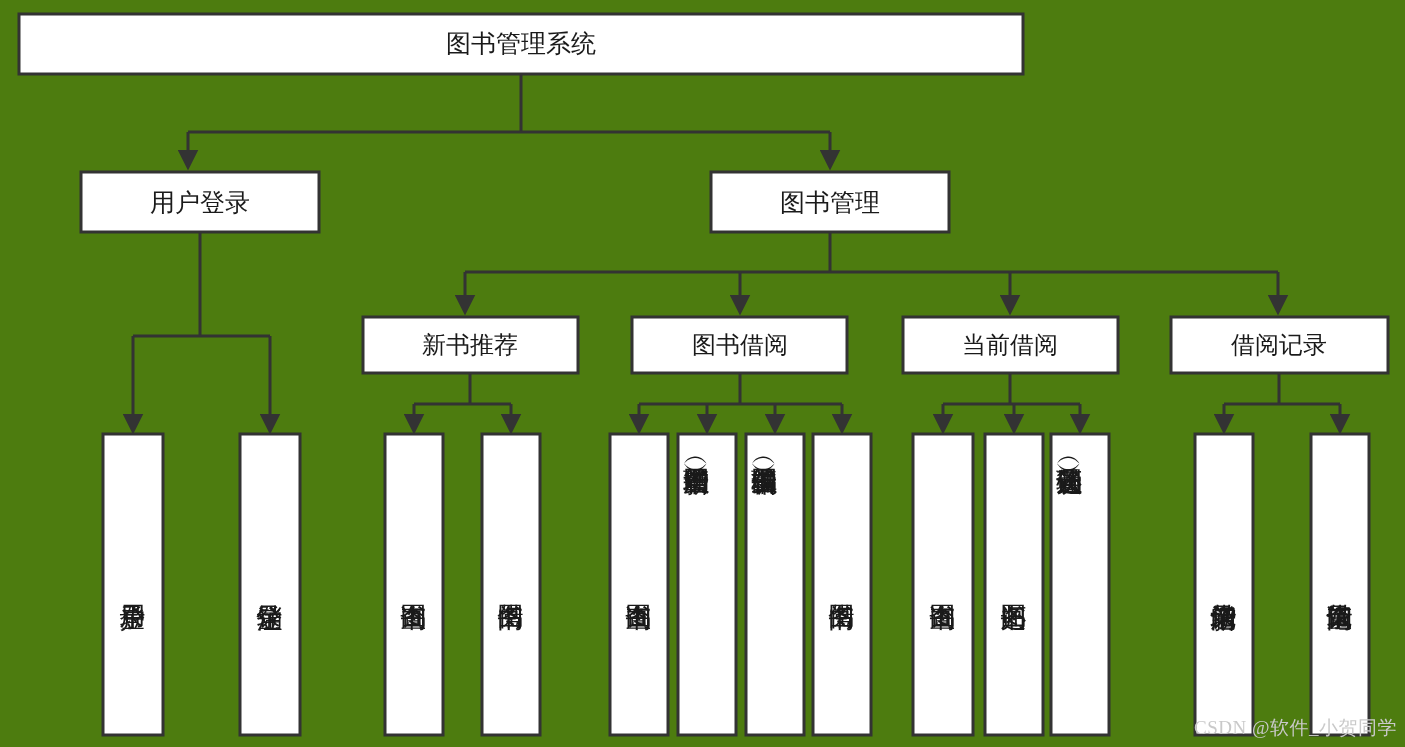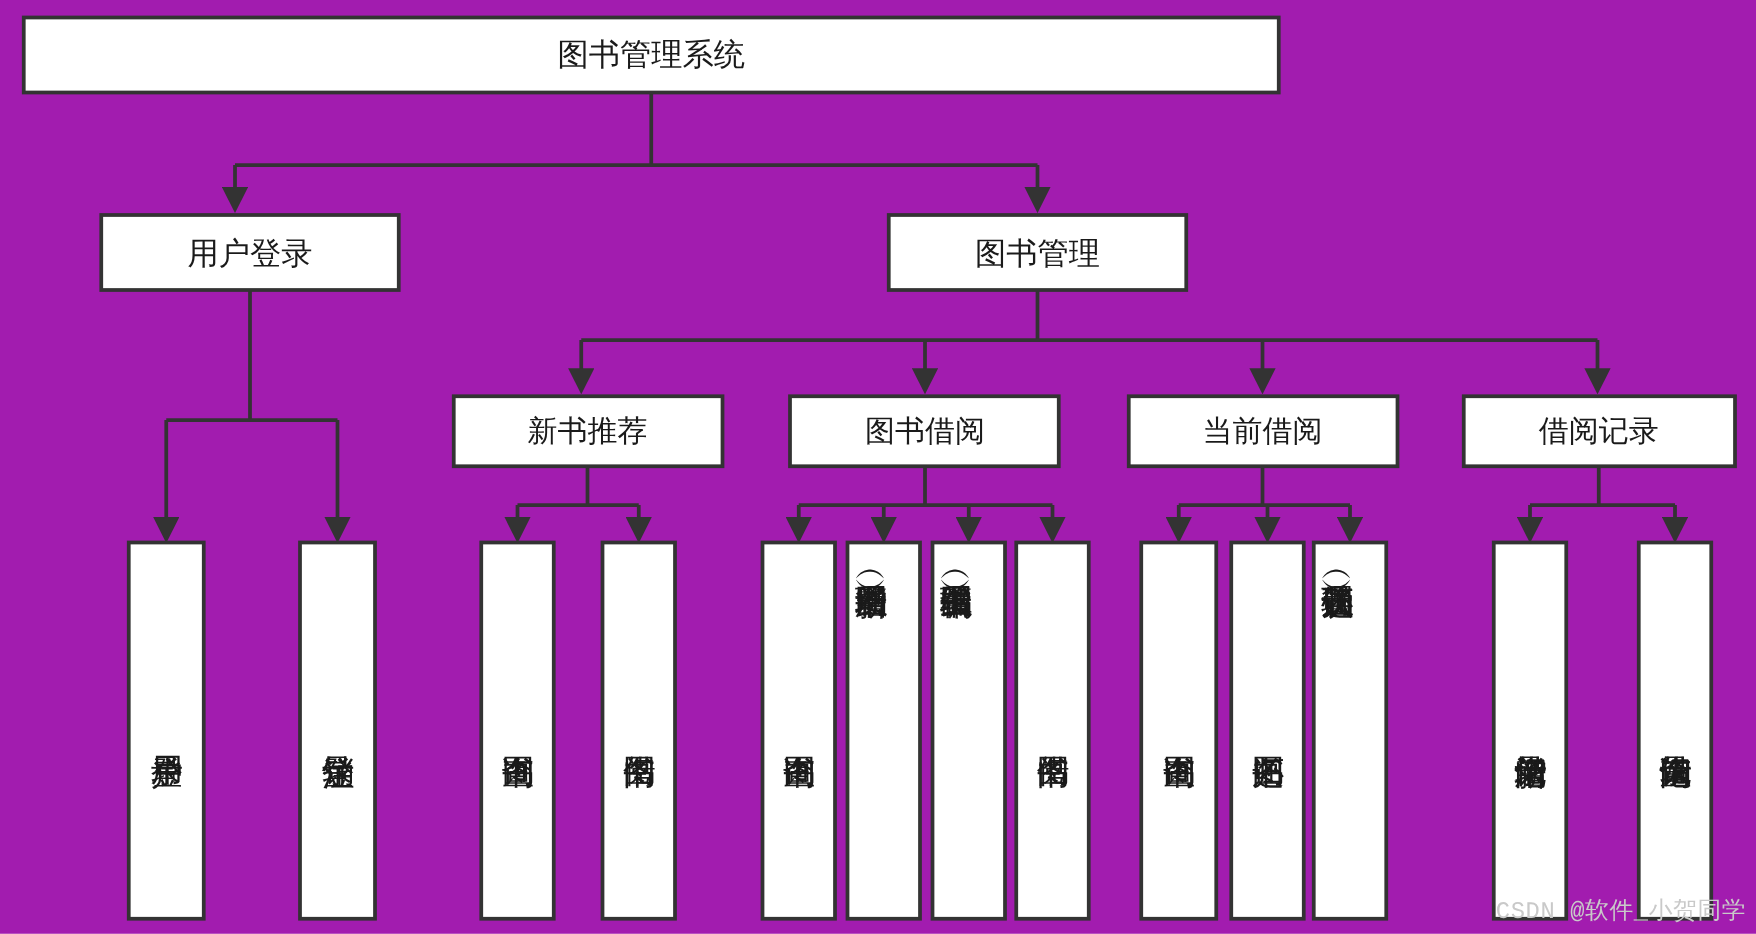--- a/index.html
+++ b/index.html
@@ -1,31 +1,31 @@
 <!DOCTYPE html>
 <html><head>
 <meta charset="utf-8">
 <style>
   html,body{margin:0;padding:0;background:#ffffff;}
   body{
     font-family:"DejaVu Sans","Liberation Sans",sans-serif;
     width:1405px;height:747px;overflow:hidden;
   }
-  #canvas{position:relative;width:1405px;height:747px;background:#a21caf;}
+  #canvas{position:relative;width:1405px;height:747px;background:#4d7c0f;}
   svg{display:block;}
   .box-label{
     font-family:"DejaVu Sans","Liberation Sans",sans-serif;
     fill:#1a1a1a;
   }
   .watermark{
     position:absolute;
     right:8px;bottom:6px;
     color:#c9c9c9;
     font-size:19px;
-    font-family:Liberation Mono, monospace;
+    font-family:Liberation Serif, serif;
     letter-spacing:0.5px;
     white-space:nowrap;
     user-select:none;
   }
 </style>
 </head>
 <body>
 
 <div id="canvas">
 

